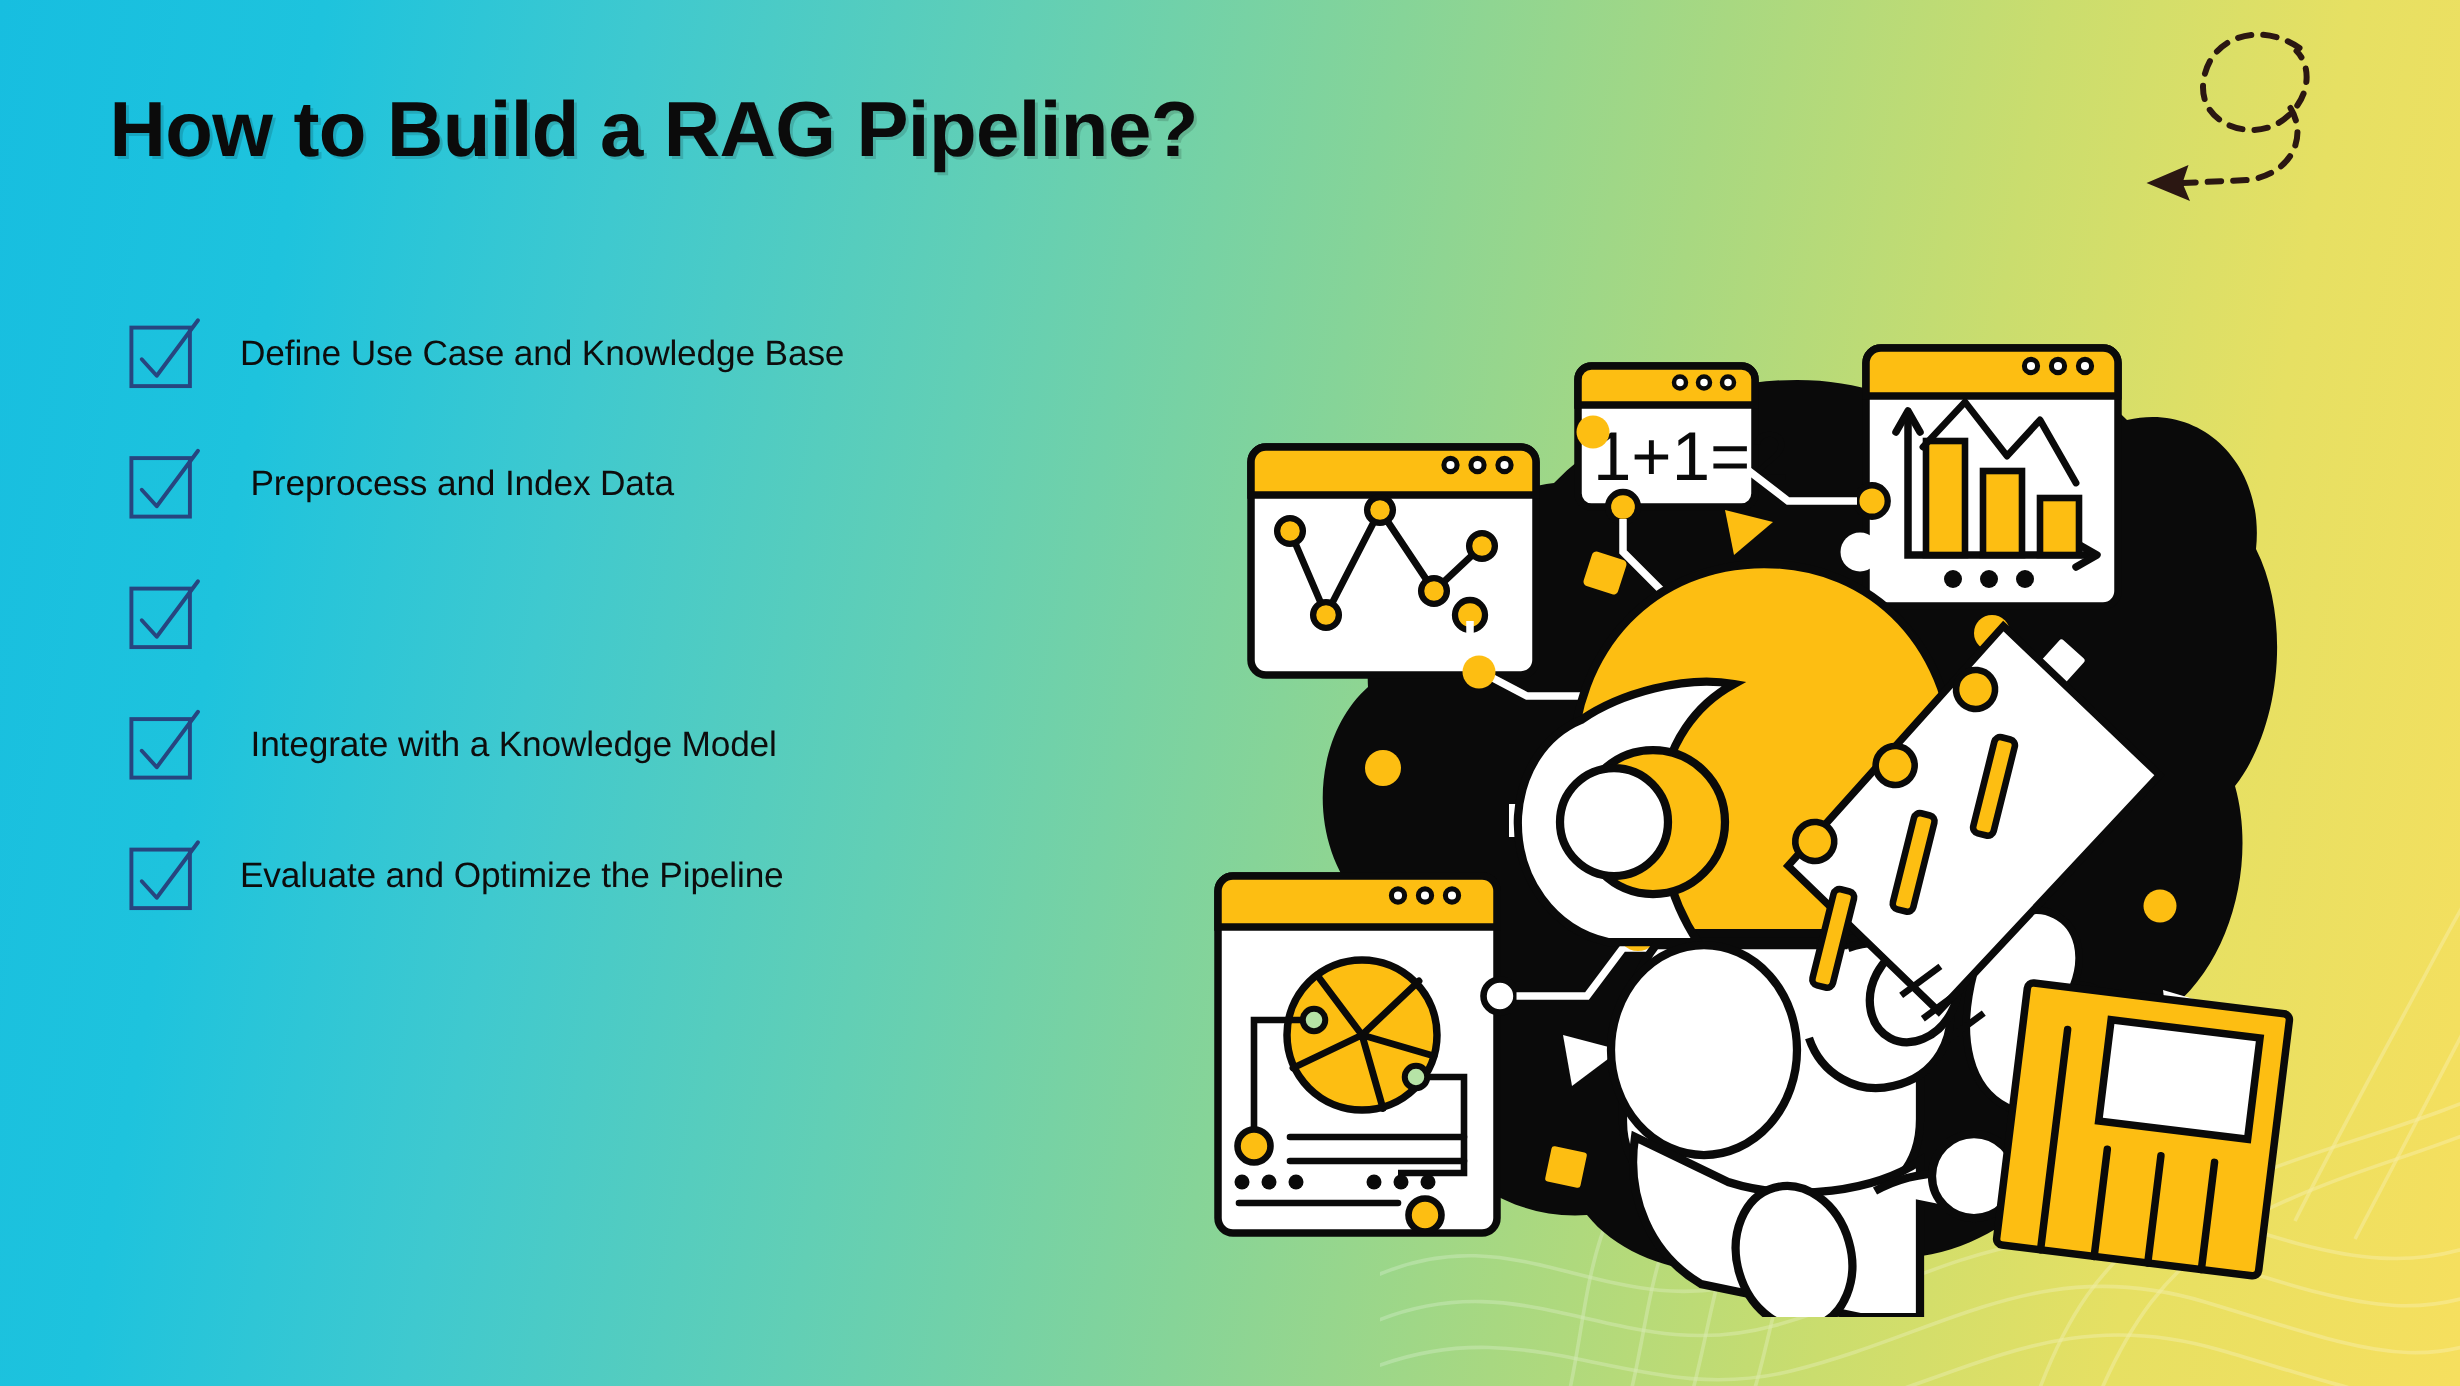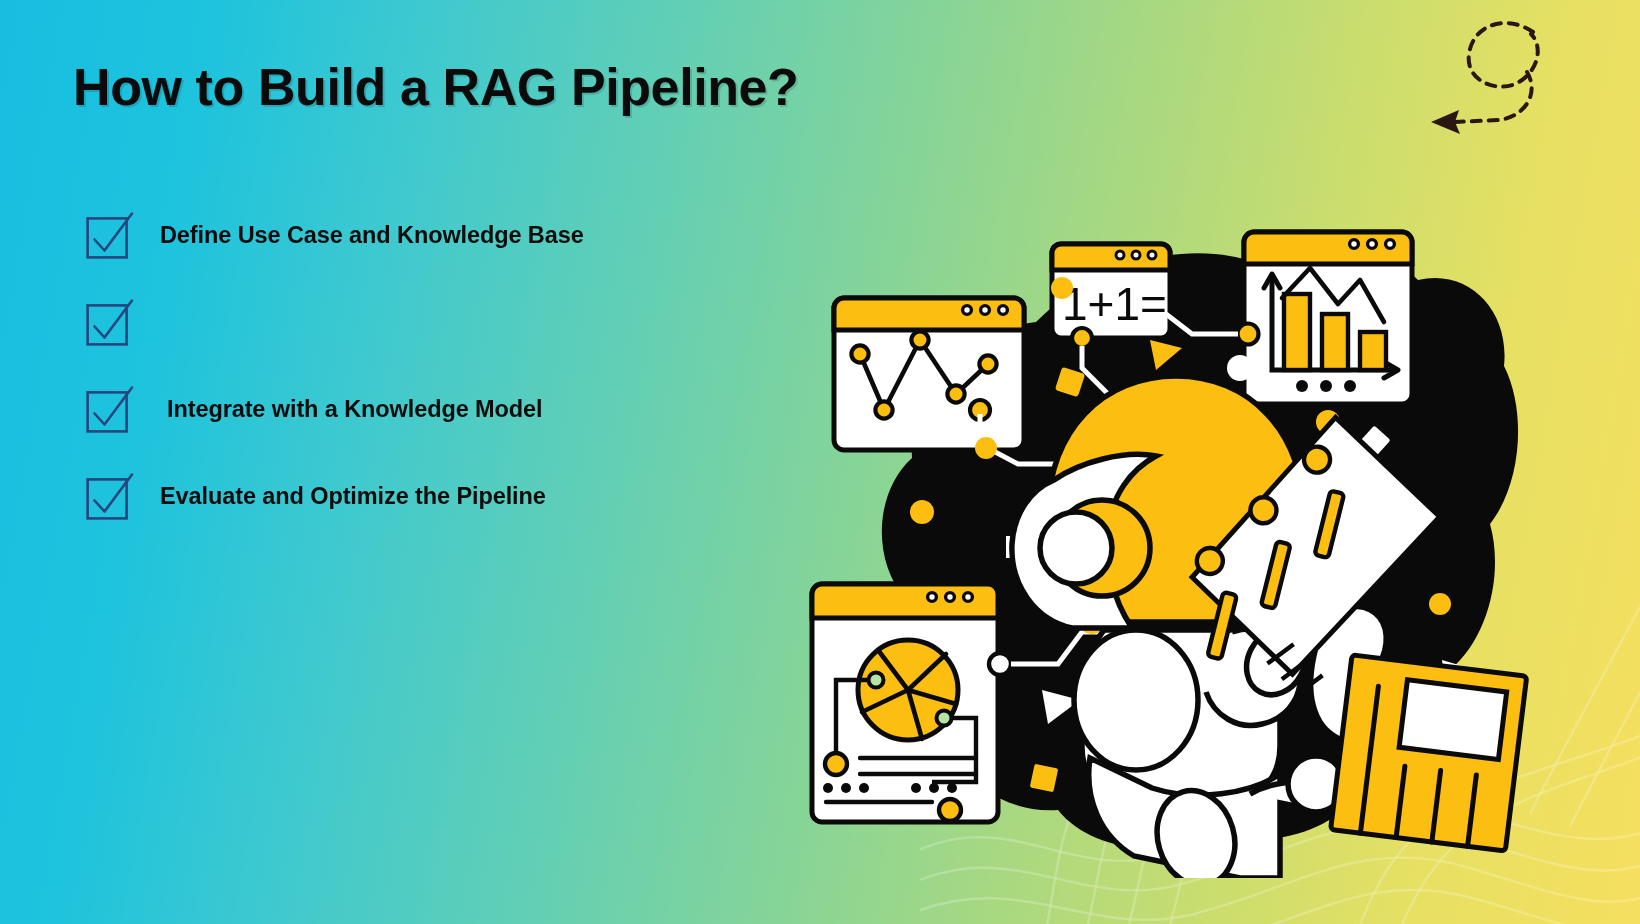--- a/index.html
+++ b/index.html
@@ -40,21 +40,21 @@
   #checklist { position:absolute; left:86px; top:192px; width:740px; }
   .check-row {
     display:flex; align-items:center; height:87px;
   }
   .cb {
     flex:0 0 auto; width:47px; height:47px; margin-right:27px;
     position:relative;
   }
   .cb svg { display:block; overflow:visible; }
   .check-label {
-    font-size:23.5px; font-weight:700; color:#0d0d0d;
+    font-size:23.5px; font-weight:400; color:#0d0d0d;
     letter-spacing:-.1px; white-space:nowrap;text-align:right;
   }
   .check-row.indent .check-label { padding-left:7px; }
 
   
   #illo { position:absolute; left:804px; top:218px; width:740px; height:660px; }
   #illo svg { display:block; }
 </style>
 </head>
 <body>
@@ -90,20 +90,29 @@
     <div class="check-row">
       <span class="cb">
         <svg width="47" height="47" viewBox="0 0 47 47" fill="none">
           <rect x="1.6" y="6.4" width="39" height="39" stroke="#27457F" stroke-width="2.6"></rect>
           <path d="M8.5 27.5 L 18.5 38.5 L 46 1.5" stroke="#27457F" stroke-width="2.6" stroke-linecap="round" stroke-linejoin="round"></path>
         </svg>
       </span>
       <span class="check-label">Define Use Case and Knowledge Base</span>
     </div>
 
+    <div class="check-row indent">
+      <span class="cb">
+        <svg width="47" height="47" viewBox="0 0 47 47" fill="none">
+          <rect x="1.6" y="6.4" width="39" height="39" stroke="#27457F" stroke-width="2.6"></rect>
+          <path d="M8.5 27.5 L 18.5 38.5 L 46 1.5" stroke="#27457F" stroke-width="2.6" stroke-linecap="round" stroke-linejoin="round"></path>
+        </svg>
+      </span>
+      <span class="check-label">Preprocess and Index Data</span>
+    </div>
 
     <div class="check-row">
       <span class="cb">
         <svg width="47" height="47" viewBox="0 0 47 47" fill="none">
           <rect x="1.6" y="6.4" width="39" height="39" stroke="#27457F" stroke-width="2.6"></rect>
           <path d="M8.5 27.5 L 18.5 38.5 L 46 1.5" stroke="#27457F" stroke-width="2.6" stroke-linecap="round" stroke-linejoin="round"></path>
         </svg>
       </span>
     </div>
 

